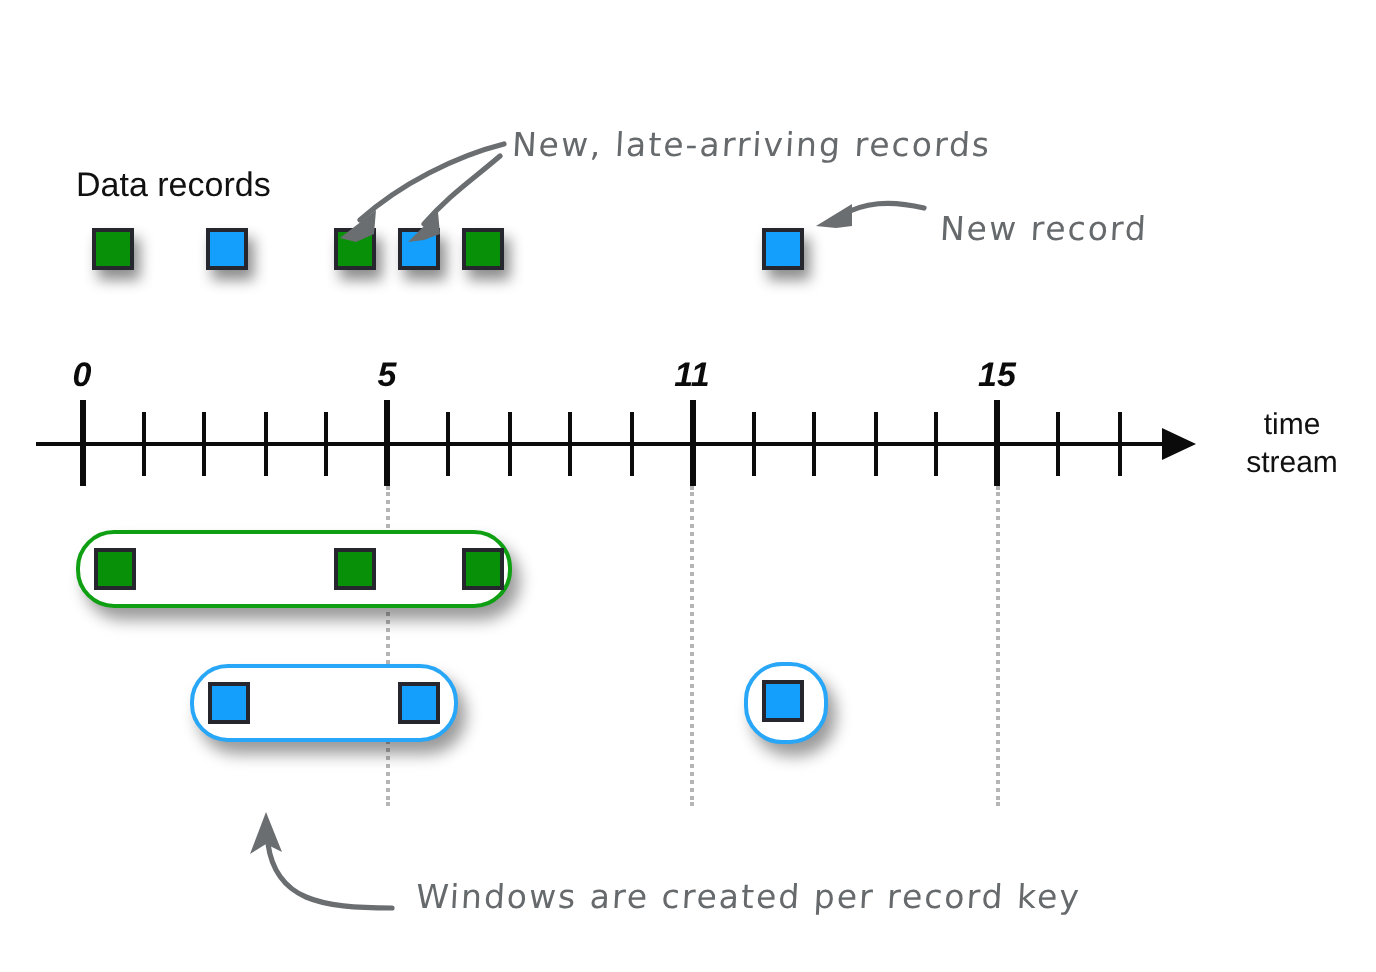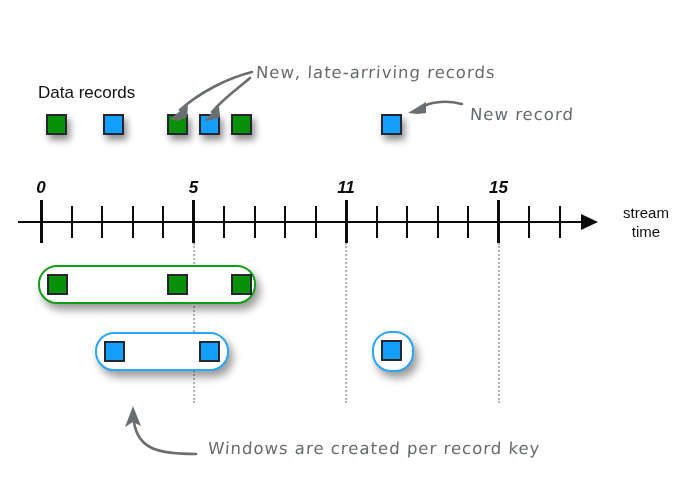--- a/index.html
+++ b/index.html
@@ -204,22 +204,22 @@
       <div class="tick-label" style="left: 346px;">11</div>
       <div class="tick-label" style="left: 498.5px;">15</div>
     </div>
   <div id="guides">
       <div class="guide" style="left: 192.5px;"></div>
       <div class="guide" style="left: 345px;"></div>
       <div class="guide" style="left: 497.5px;"></div>
     </div>
 
   <div class="stream-time-label">
+    <div>time</div>
     <div>stream</div>
-    <div>time</div>
   </div>
 
   <div id="windows">
       <div class="window green" style="left: 38px; top: 265px; width: 218px; height: 39px;"></div>
       <div class="rec green" style="left: 47px; top: 274px;"></div>
       <div class="rec green" style="left: 167px; top: 274px;"></div>
       <div class="rec green" style="left: 231px; top: 274px;"></div>
       <div class="window blue" style="left: 95px; top: 332px; width: 134px; height: 39px;"></div>
       <div class="rec blue" style="left: 104px; top: 341px;"></div>
       <div class="rec blue" style="left: 199px; top: 341px;"></div>

